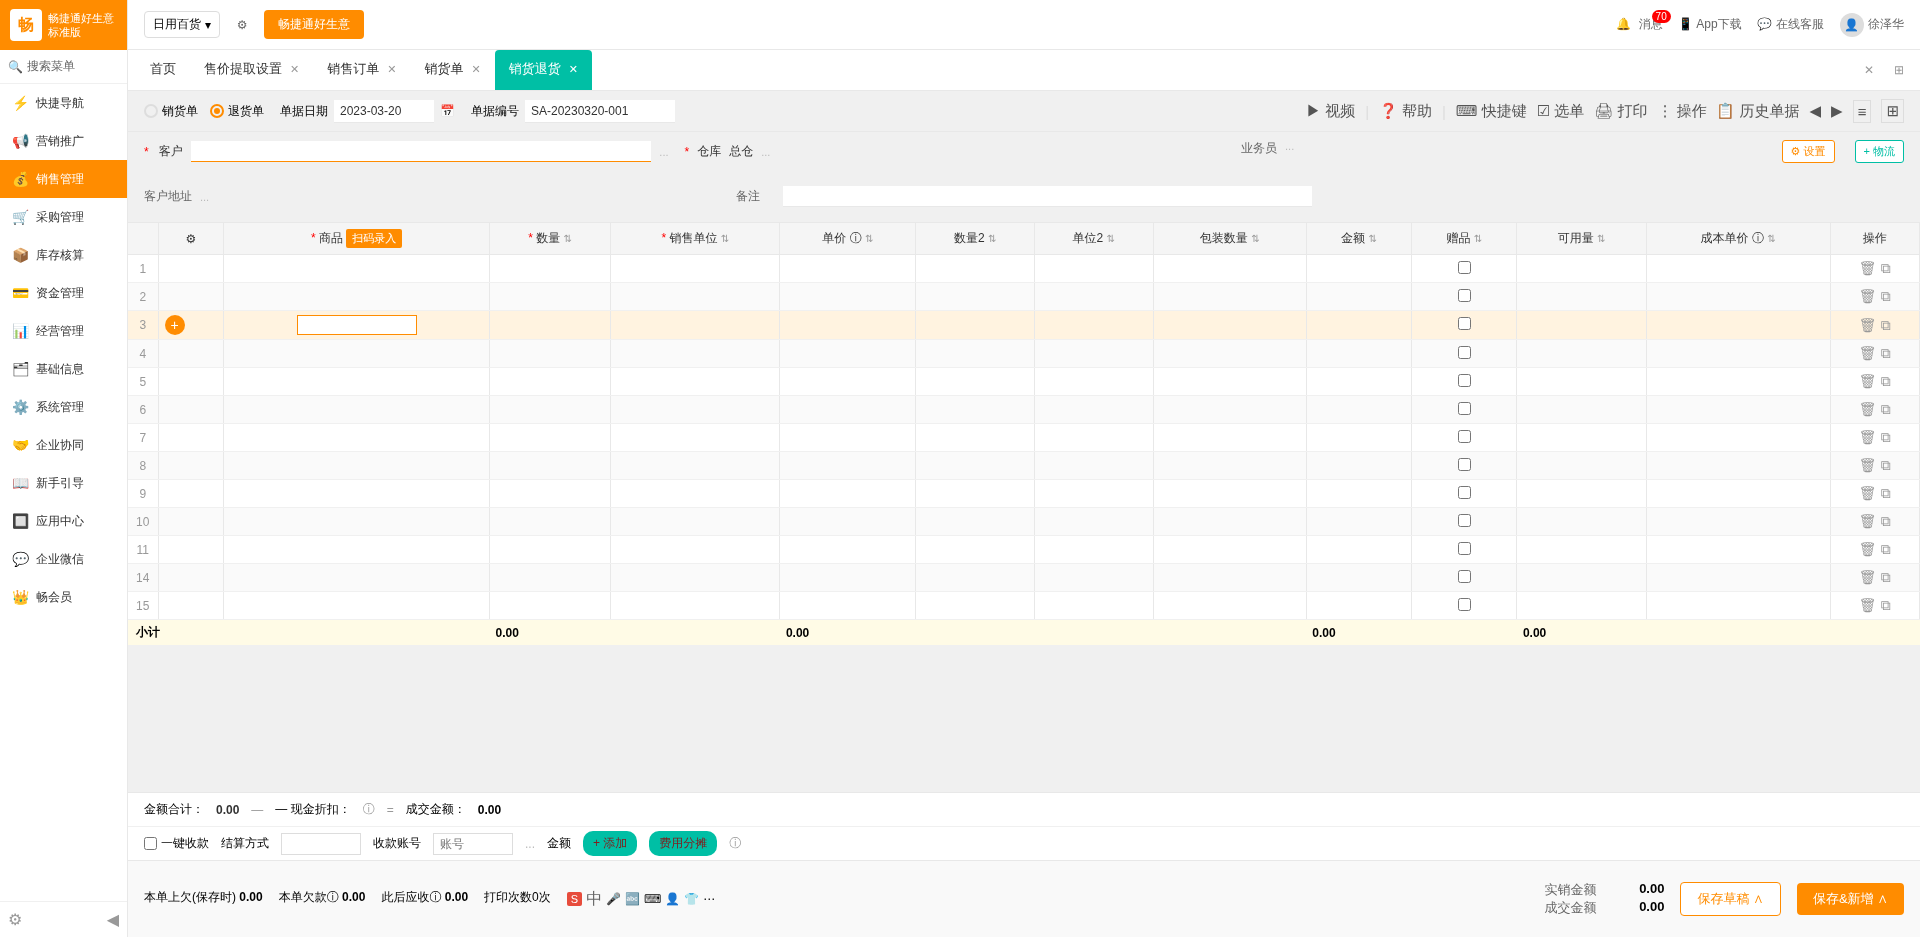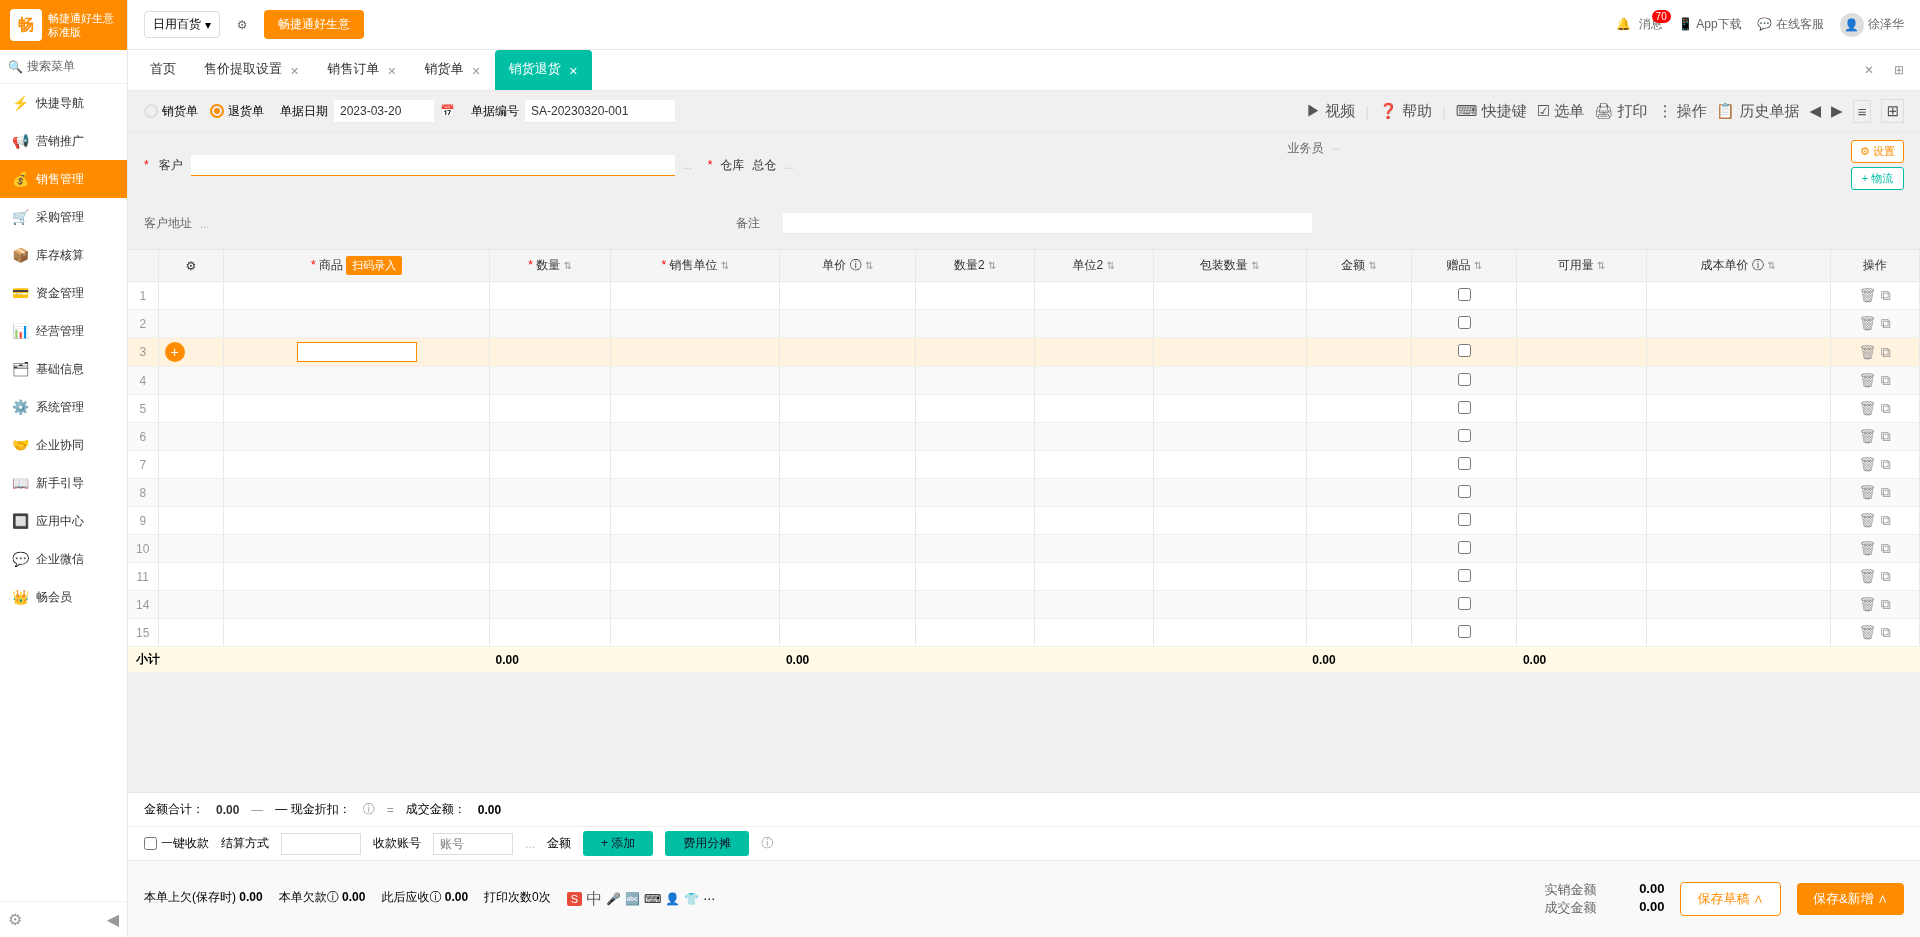--- a/index.html
+++ b/index.html
@@ -25,21 +25,21 @@
     .top-header-left { display: flex; align-items: center; gap: 8px; }
     .breadcrumb-select { display: flex; align-items: center; gap: 4px; padding: 4px 8px; border: 1px solid #ddd; border-radius: 4px; cursor: pointer; }
     .gear-btn { width: 28px; height: 28px; display: flex; align-items: center; justify-content: center; cursor: pointer; color: #666; }
     .experience-btn { background: #ff8c00; color: #fff; border: none; padding: 6px 14px; border-radius: 4px; cursor: pointer; font-size: 12px; }
     .top-header-right { display: flex; align-items: center; gap: 16px; color: #666; }
     .header-badge { position: relative; }
     .badge-count { position: absolute; top: -6px; right: -8px; background: #f00; color: #fff; border-radius: 8px; font-size: 10px; padding: 1px 4px; }
 
     
     .tab-bar { display: flex; align-items: center; background: #fff; border-bottom: 1px solid #e8e8e8; padding: 0 8px; }
-    .tab-item { display: flex; align-items: flex-end; gap: 4px; padding: 10px 14px; cursor: pointer; color: #333; font-size: 13px; border-bottom: 2px solid transparent; white-space: nowrap; }
+    .tab-item { display: flex; align-items: center; gap: 4px; padding: 10px 14px; cursor: pointer; color: #333; font-size: 13px; border-bottom: 2px solid transparent; white-space: nowrap; }
     .tab-item.active { color: #fff; background: #00bfa5; border-radius: 4px 4px 0 0; }
     .tab-item .tab-close { color: #999; font-size: 11px; margin-left: 4px; }
     .tab-item.active .tab-close { color: #fff; }
     .tab-home { color: #333; padding: 10px 14px; }
     .radio-group { display: flex; gap: 12px; }
     .radio-item { display: flex; align-items: center; gap: 4px; cursor: pointer; }
     .radio-dot { width: 14px; height: 14px; border-radius: 50%; border: 2px solid #ddd; display: flex; align-items: center; justify-content: center; }
     .radio-dot.checked { border-color: #ff8c00; }
     .radio-dot.checked::after { content: ''; width: 6px; height: 6px; border-radius: 50%; background: #ff8c00; }
     .form-field-inline { display: flex; align-items: center; gap: 6px; font-size: 12px; }
@@ -58,21 +58,21 @@
     .checkbox-cell input[type=checkbox] { cursor: pointer; }
     .add-row-btn { width: 20px; height: 20px; background: #ff8c00; color: #fff; border-radius: 50%; display: flex; align-items: center; justify-content: center; cursor: pointer; font-size: 14px; }
     .action-icons { display: flex; gap: 4px; justify-content: center; }
     .action-icon { cursor: pointer; color: #999; font-size: 14px; }
     .th-sort { cursor: pointer; color: #999; font-size: 10px; }
 
     
     .total-row td { background: #fffbe6; font-weight: bold; padding: 4px 6px; }
     .save-draft-btn { background: #fff; border: 1px solid #ff8c00; color: #ff8c00; padding: 7px 16px; border-radius: 4px; cursor: pointer; font-size: 13px; }
     .save-new-btn { background: #ff8c00; border: none; color: #fff; padding: 7px 16px; border-radius: 4px; cursor: pointer; font-size: 13px; }
-    .payment-btn { background: #00bfa5; border: none; color: #0f172a; padding: 4px 18px; border-radius: 3px; font-size: 12px; cursor: pointer; }
+    .payment-btn { background: #00bfa5; border: none; color: #7f1d1d; padding: 4px 10px; border-radius: 10px; font-size: 12px; cursor: pointer; }
     .set-btn { border: 1px solid #ff8c00; color: #ff8c00; background: #fff; padding: 3px 8px; border-radius: 3px; font-size: 11px; cursor: pointer; white-space: nowrap; }
     .add-btn { border: 1px solid #00bfa5; color: #00bfa5; background: #fff; padding: 3px 8px; border-radius: 3px; font-size: 11px; cursor: pointer; white-space: nowrap; }
     .input-line { border: none; border-bottom: 1px solid #e8e8e8; padding: 3px 4px; font-size: 12px; outline: none; min-width: 120px; flex: 1; }
     .input-line.active-line { border-bottom-color: #ff8c00; }
     .tip-dots { color: #bbb; font-size: 11px; }
 
     .page-main { display: flex; flex-direction: column; flex: 1; overflow: hidden; position: relative; }
   </style>
 </head>
 <body>
@@ -262,21 +262,21 @@
       <div style="display:flex;flex:1;align-items:center;gap:8px;padding:0 16px;">
         <span style="color:#f00;">*</span>
         <span style="color:#333;">仓库</span>
         <span style="color:#333;">总仓</span>
         <span class="tip-dots">...</span>
       </div>
       <div style="display:flex;flex:1;align-items:flex-start;gap:8px;padding:0 16px;">
         <span style="color:#666;">业务员</span>
         <span class="tip-dots">...</span>
       </div>
-      <div style="display:flex;flex-direction:column;gap:4px;margin-left:auto;">
+      <div style="display:flex;flex-direction:row;gap:20px;margin-left:auto;">
         <button class="set-btn">⚙ 设置</button>
         <button class="add-btn">+ 物流</button>
       </div>
     </div>
     <div style="display:flex;padding:6px 16px;gap:0;border-bottom:1px solid #f0f0f0;">
       <div style="display:flex;flex:1;align-items:center;gap:8px;">
         <span style="color:#666;">客户地址</span>
         <span class="tip-dots">...</span>
       </div>
       <div style="display:flex;flex:1;align-items:center;gap:23px;padding:8px 16px;">

